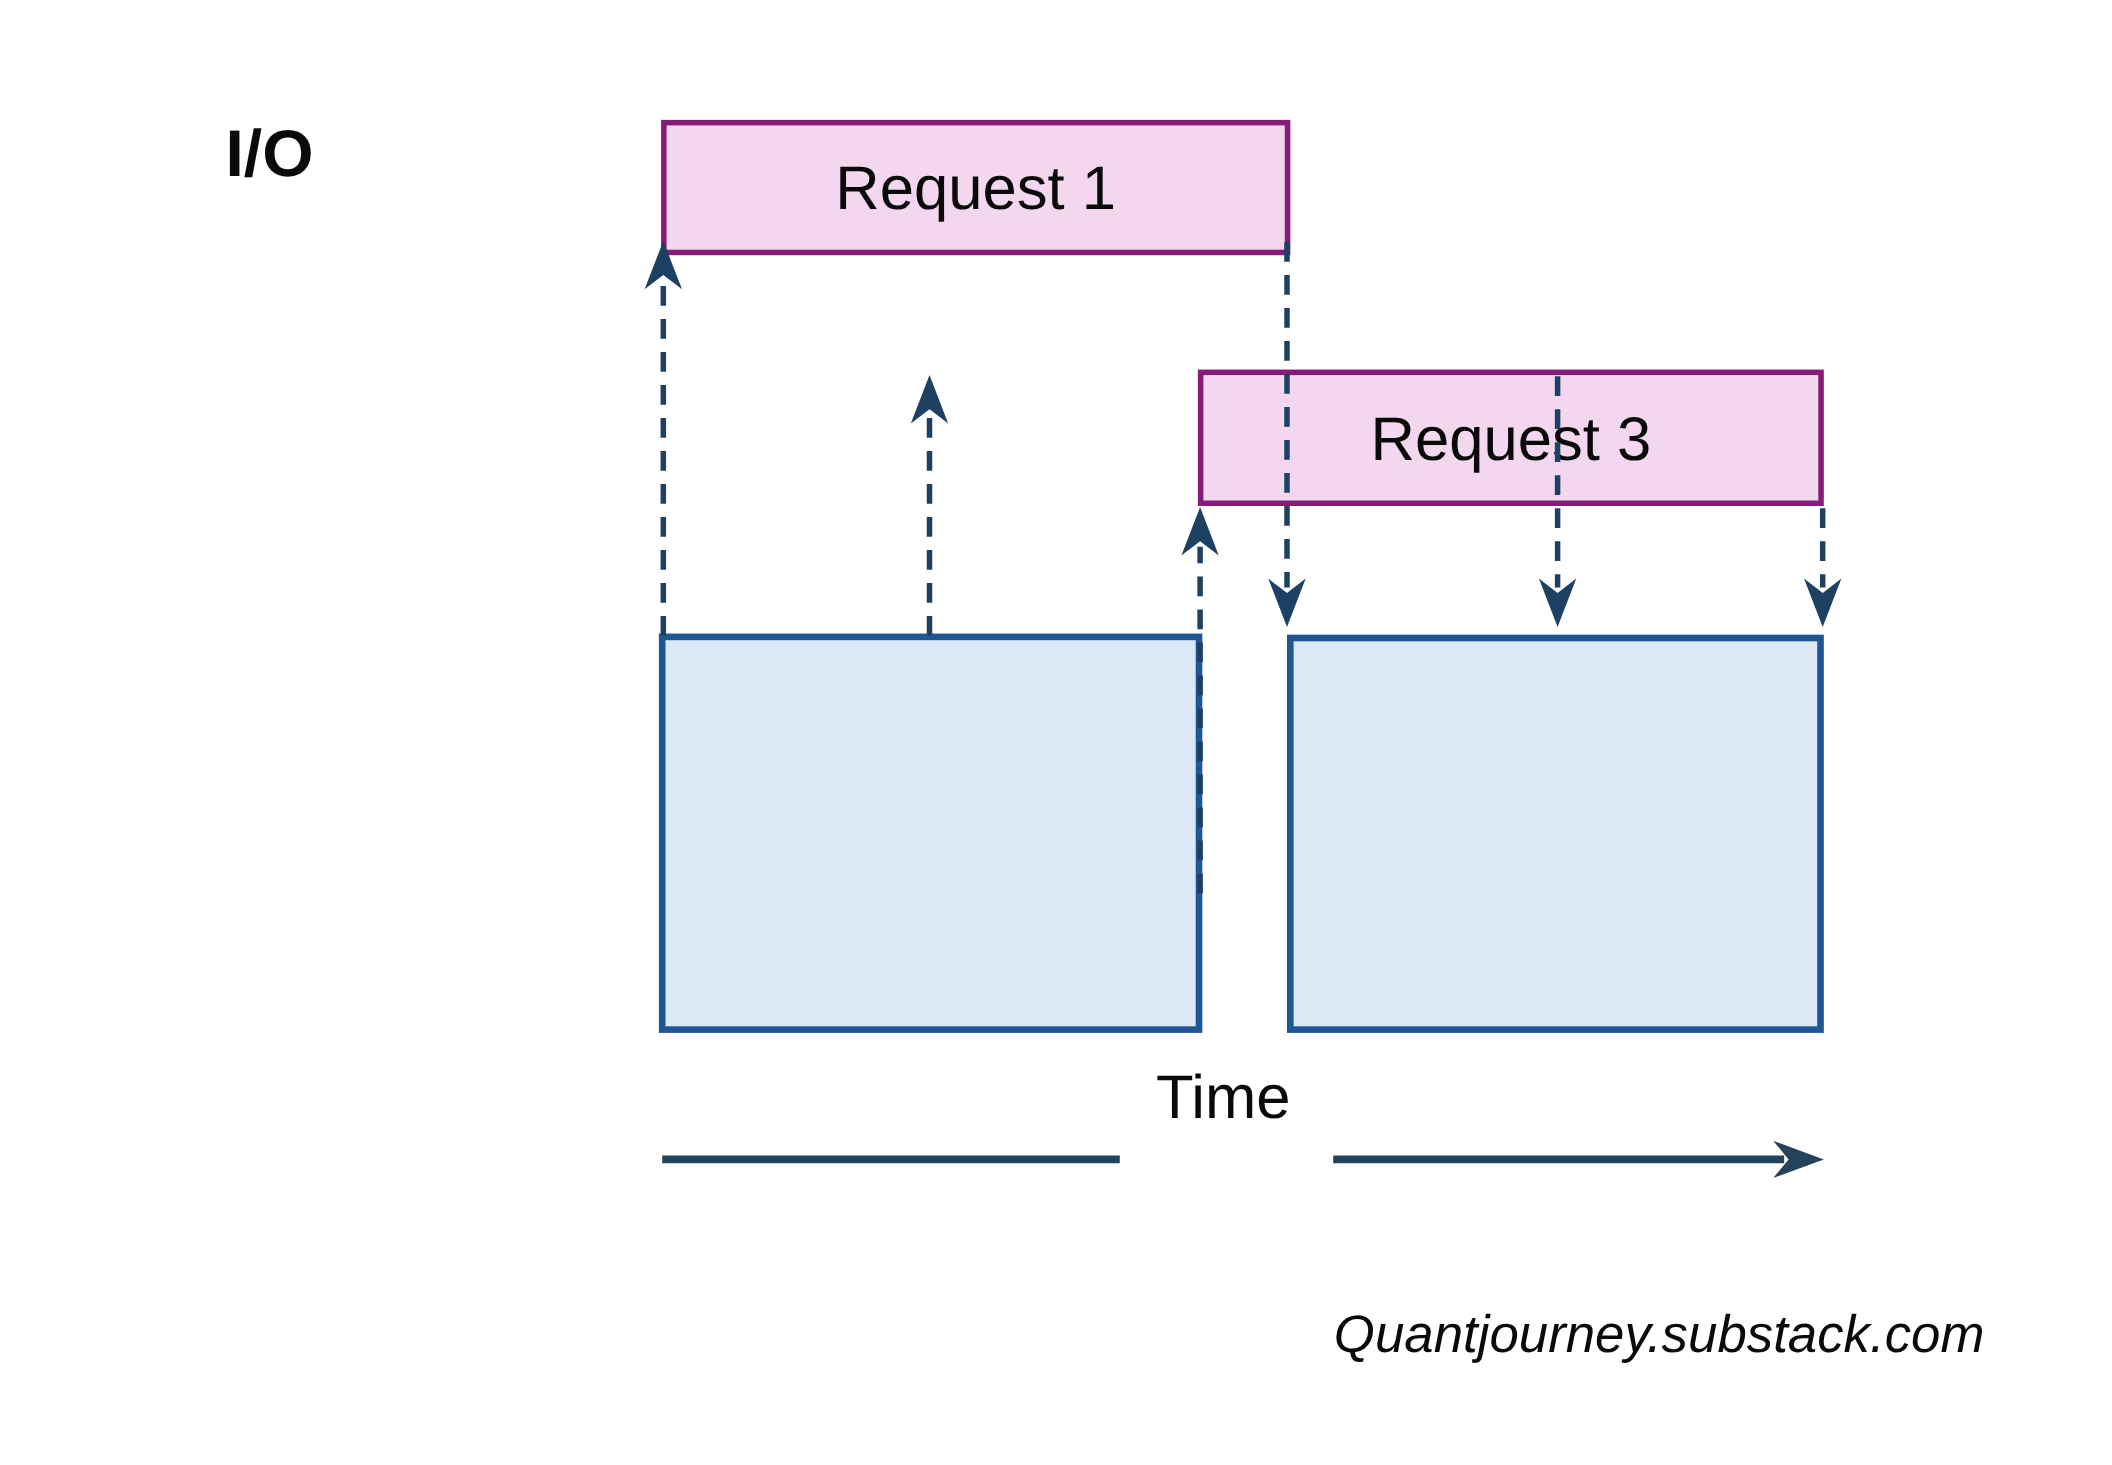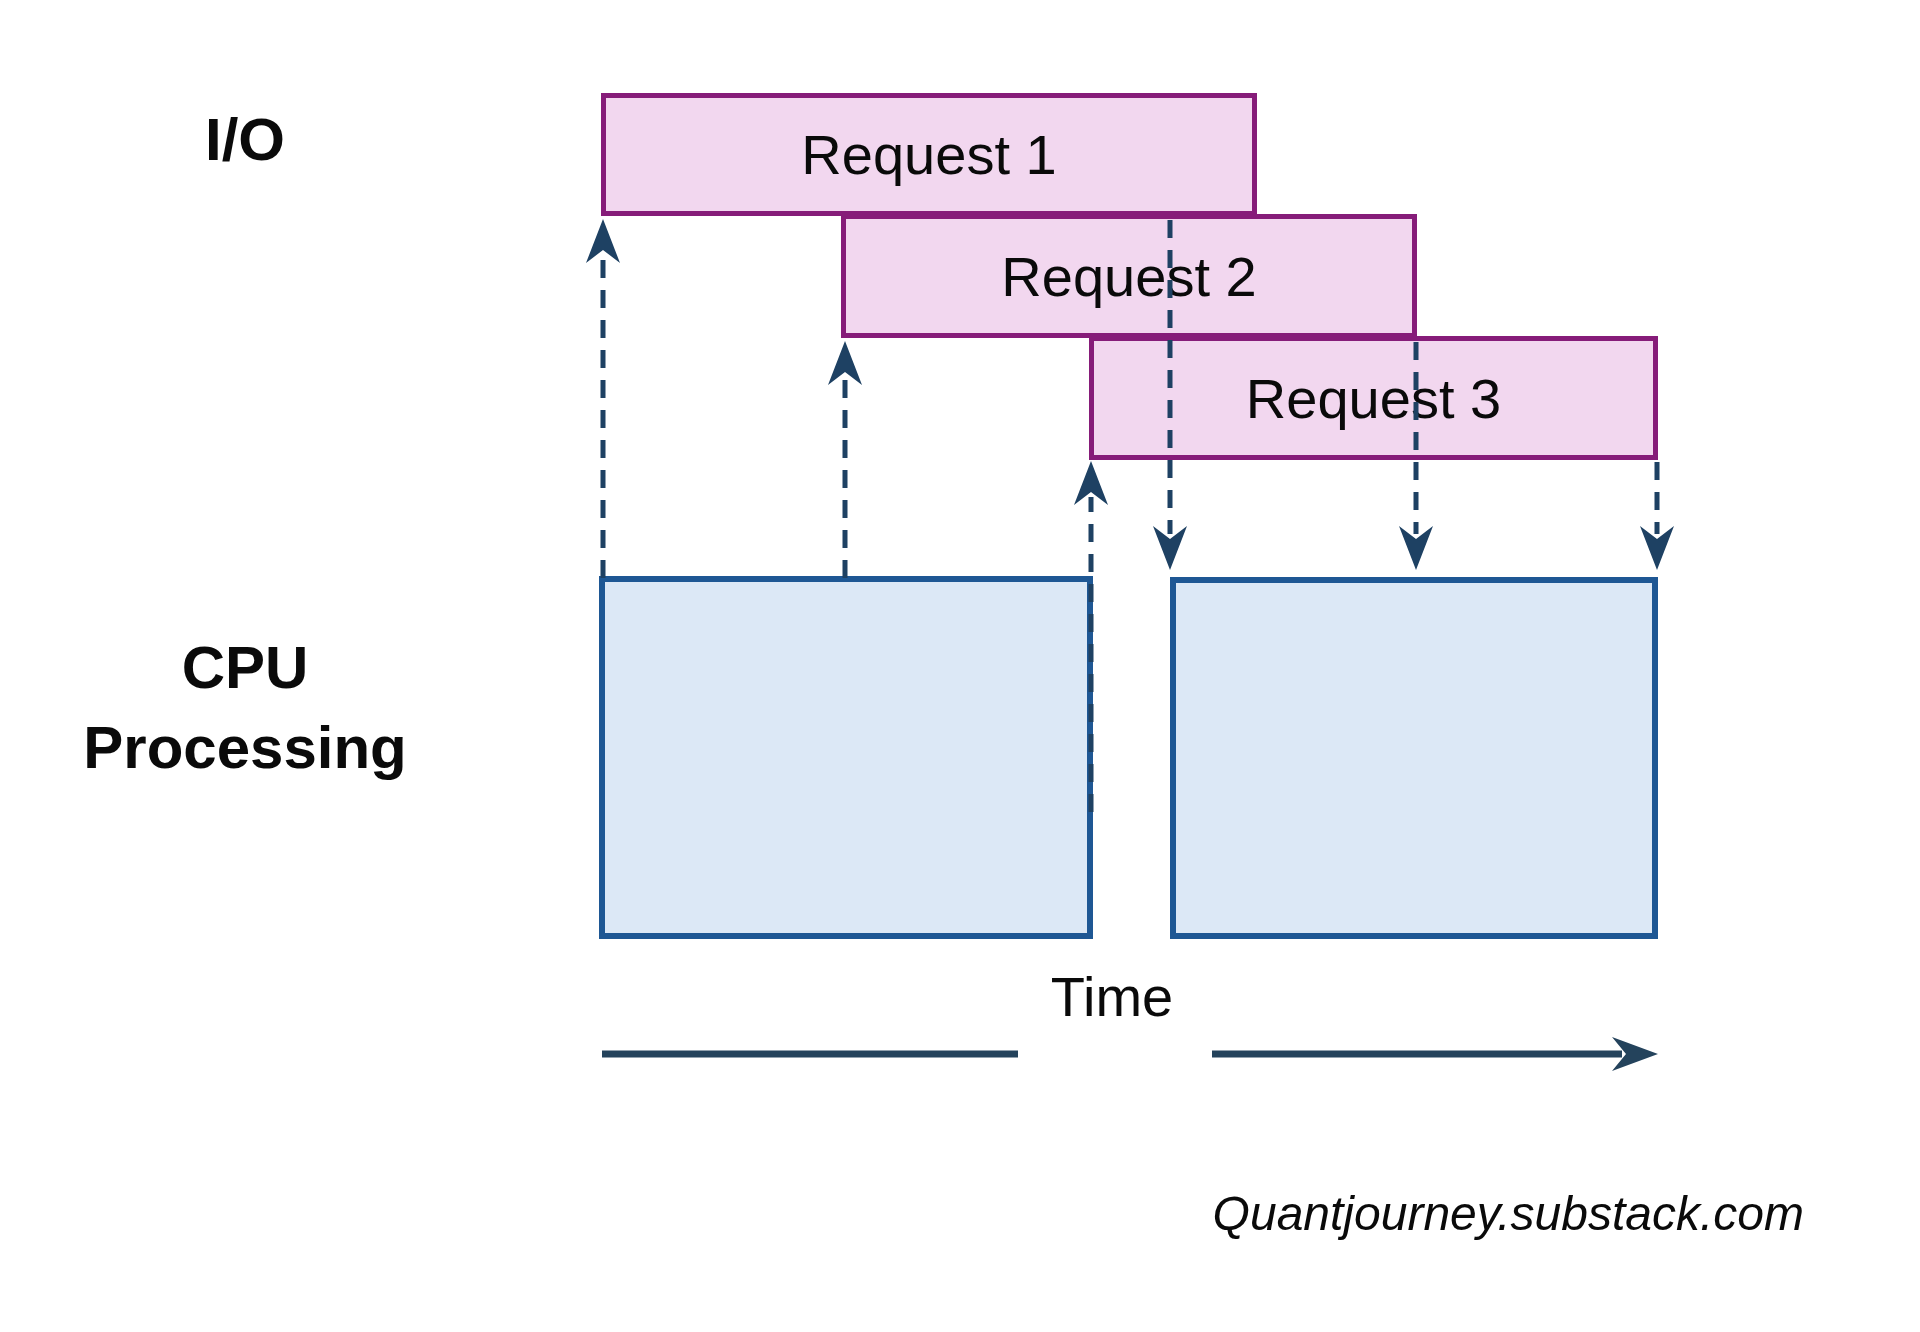--- a/index.html
+++ b/index.html
@@ -31,21 +31,21 @@
   .side-label.io{left:85px;top:100px;width:320px;}
   .side-label.cpu{left:55px;top:628px;width:380px;}
   .req-box{
     position:absolute;
     box-sizing:border-box;
     background:var(--request-fill);
     border:5px solid var(--request-border);
     display:flex;align-items:center;justify-content:center;
     font-size:56px;color:var(--text);
   }
-  .req-box.r1{left:601px;top:93px;width:656px;height:123px;}
+  .req-box.r1{left:601px;top:109px;width:572px;height:123px;}
   .req-box.r2{left:841px;top:214px;width:576px;height:124px;}
   .req-box.r3{left:1089px;top:336px;width:569px;height:124px;}
   .cpu-box{
     position:absolute;
     box-sizing:border-box;
     background:var(--cpu-fill);
     border:6px solid var(--cpu-border);
   }
   .cpu-box.c1{left:599px;top:576px;width:494px;height:363px;}
   .cpu-box.c2{left:1170px;top:577px;width:488px;height:362px;}
@@ -78,30 +78,23 @@
 </style>
 </head>
 <body>
 
 <div class="canvas">
 
   <div class="side-label io">
     <div>I/O</div>
   </div>
 
-  <div class="side-label cpu">
-    <div>CPU</div>
-    <div>Processing</div>
-  </div>
 
   <div class="req-box r1">
     <span>Request 1</span>
-  </div>
-  <div class="req-box r2">
-    <span>Request 2</span>
   </div>
   <div class="req-box r3">
     <span>Request 3</span>
   </div>
 
   <div class="cpu-box c1"></div>
   <div class="cpu-box c2"></div>
 
   <svg class="overlay" viewBox="0 0 1920 1332">
 

